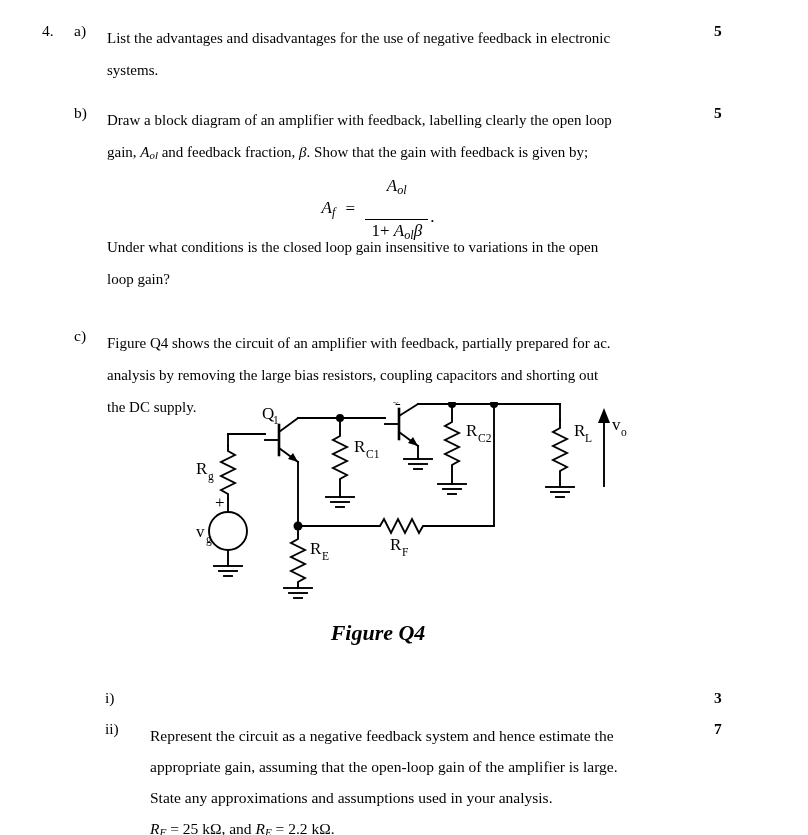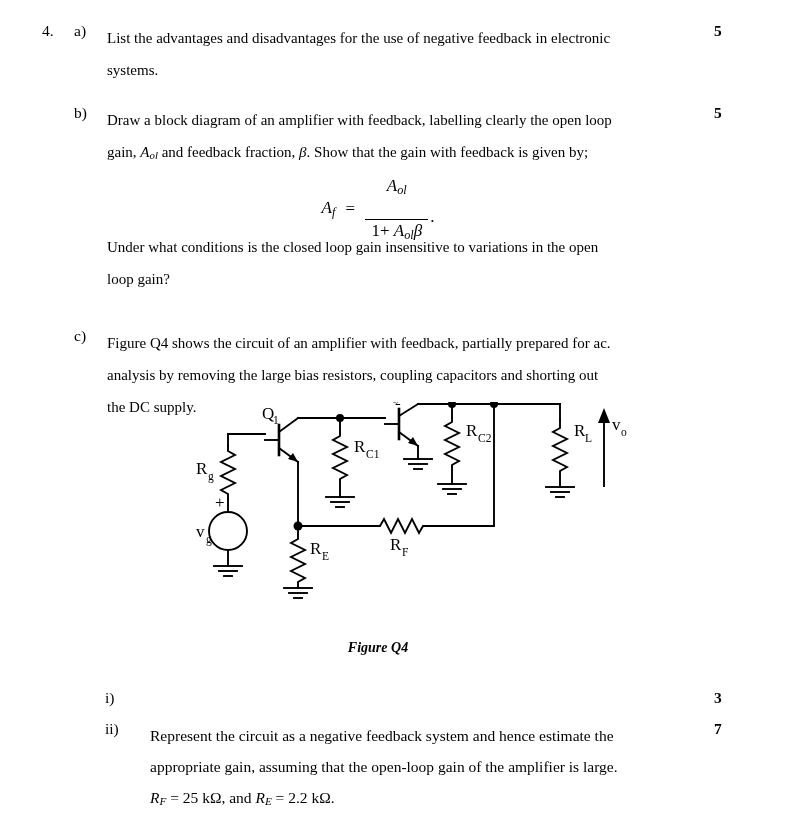--- a/index.html
+++ b/index.html
@@ -33,21 +33,21 @@
     text-align:center; font-size:17px;
   }
   .fr { display:inline-block; vertical-align:middle; text-align:center; }
   .fr .num { display:block; padding:0 6px 1px 6px; }
   .fr .den { display:block; padding:1px 6px 0 6px; border-top:1.4px solid #000;margin-top:20px; }
   .eqlead { display:inline-block; vertical-align:middle; font-style:italic; }
   .eqdot { display:inline-block; vertical-align:-0.55em; padding-left:2px; }
 
   .figcap {
     position:absolute; left:0; width:756px; text-align:center;
-    font-size:14px; font-weight:bold; font-style:italic;margin-top:20px;
+    font-size:22px; font-weight:bold; font-style:italic;
   }
 
   .subrow { position:absolute; display:flex; }
   .subnum { width:45px; font-size:15.5px; }
   .subbody { font-size:15.5px; line-height:31px; }
 
   .circuit { position:absolute; left:180px; top:402px; }
   text.lbl { font-family:"Liberation Serif", serif; font-size:17px; fill:#000; }
   text.sub { font-family:"Liberation Serif", serif; font-size:11.5px; fill:#000; }
 </style>
@@ -238,18 +238,19 @@
   <div class="subrow" style="left:105px; top:689px; width:560px;">
     <div class="subnum">i)</div>
   </div>
   <div class="marks" style="top:689px;">3</div>
 
   <div class="subrow" style="left:105px; top:720px; width:580px;">
     <div class="subnum">ii)</div>
     <div class="subbody">
       <span class="line">Represent the circuit as a negative feedback system and hence estimate the</span>
       <span class="line">appropriate gain, assuming that the open-loop gain of the amplifier is large.</span>
+      <span class="line">State any approximations and assumptions used in your analysis.</span>
       <span class="line"><i class="m">R</i><sub class="m">F</sub><span> = 25 kΩ, and </span><i class="m">R</i><sub class="m">E</sub><span> = 2.2 kΩ.</span></span>
     </div>
   </div>
   <div class="marks" style="top:720px;">7</div>
 
 </div>
 
 </body></html>

